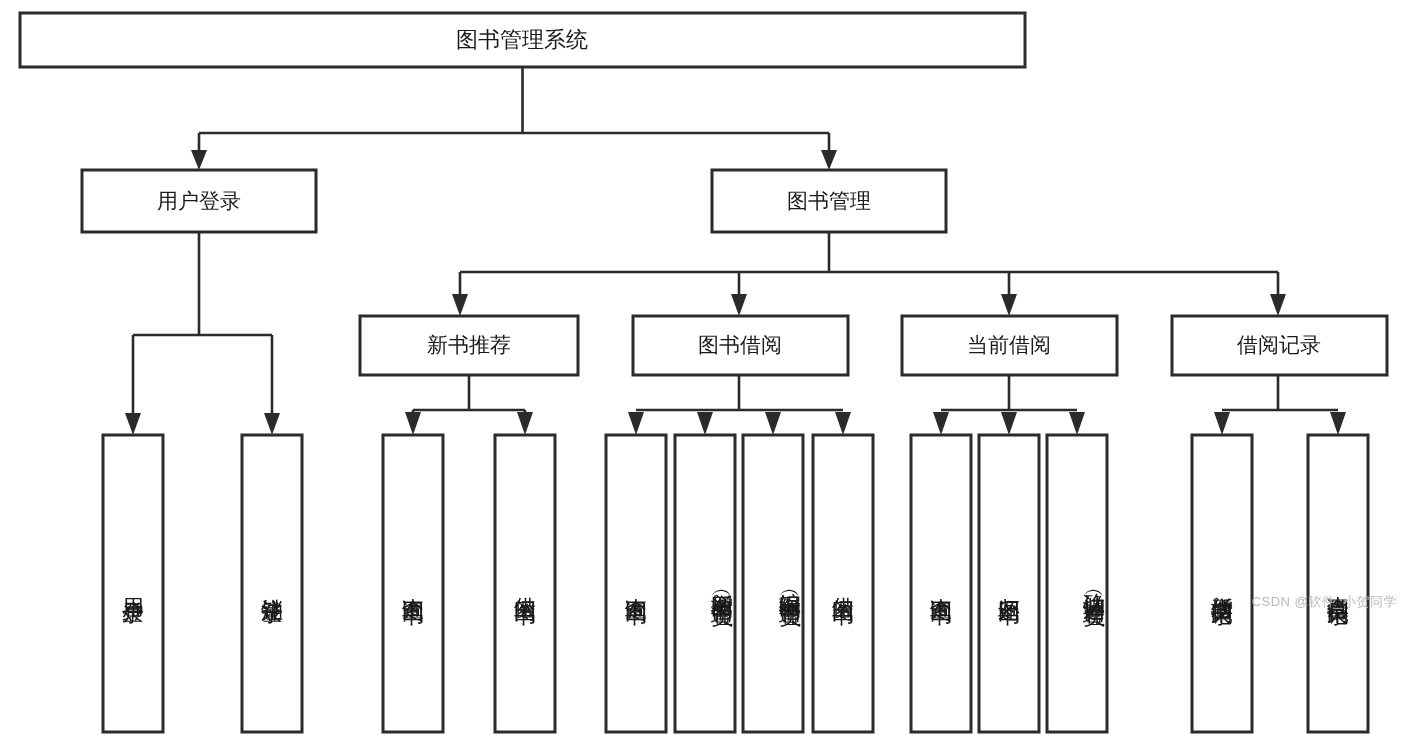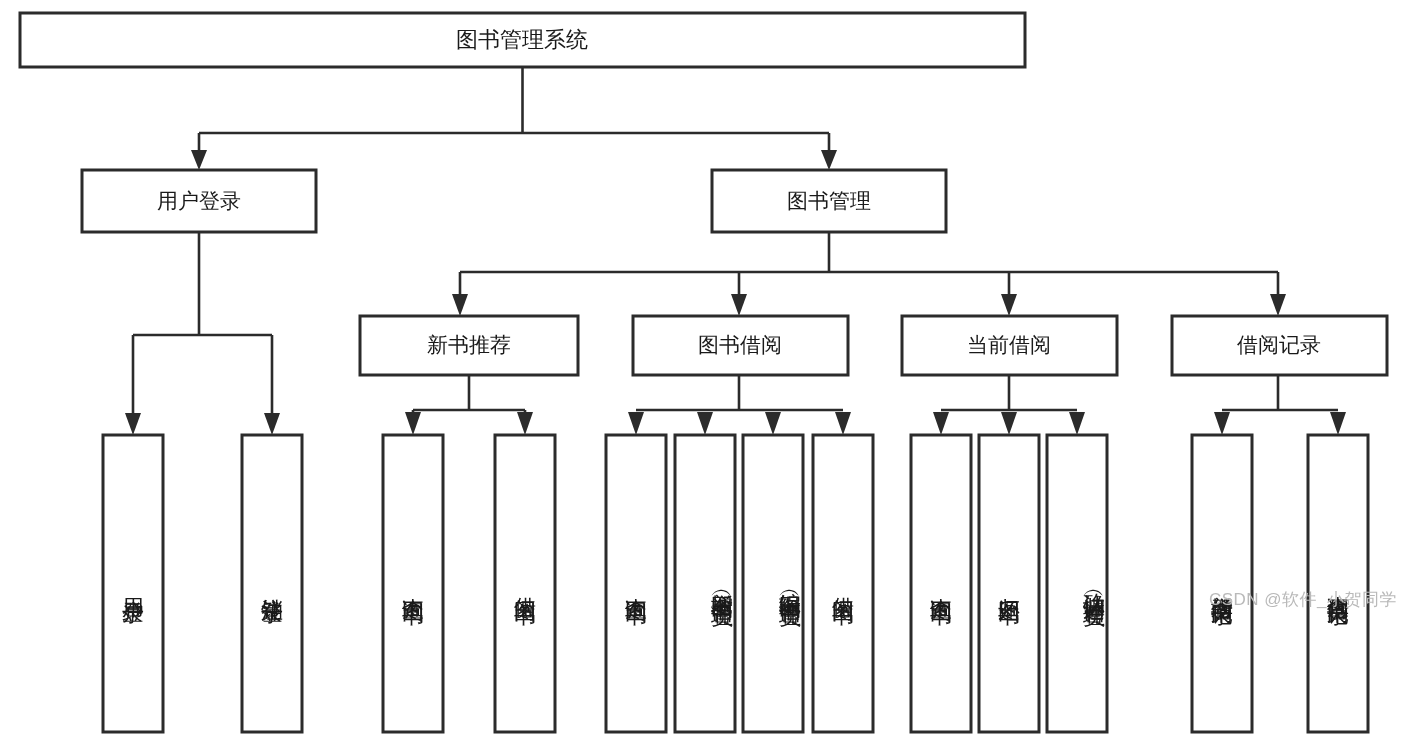--- a/index.html
+++ b/index.html
@@ -44,21 +44,21 @@
     letter-spacing:2px;
     color:#1a1a1a;
     font-family:"Liberation Sans","DejaVu Sans",sans-serif;
     white-space:nowrap;
     pointer-events:none;
   }
   .watermark{
     position:absolute;
     right:8px;
     bottom:4px;
-    font-size:17px;
+    font-size:13px;
     color:#b9b9b9;
     font-family:"Liberation Sans","DejaVu Sans",sans-serif;
     letter-spacing:0.5px;
     user-select:none;
   }
 </style>
 </head>
 <body>
 
 <div id="diagram-root">

